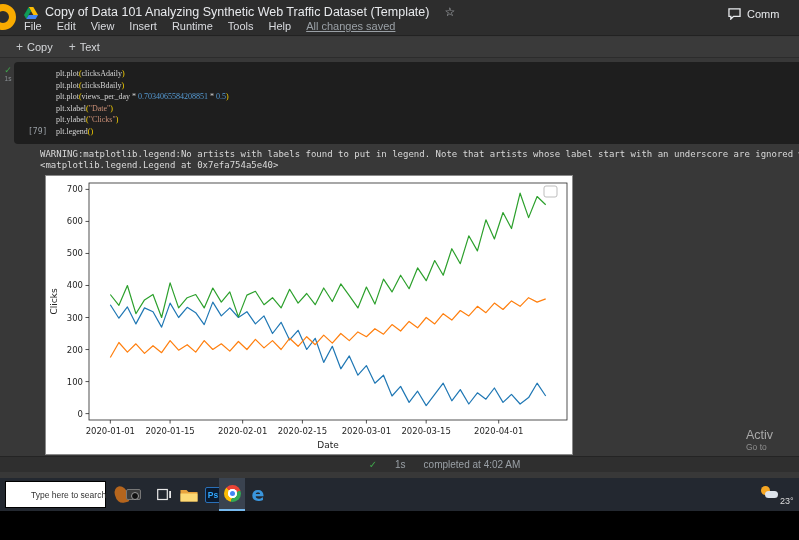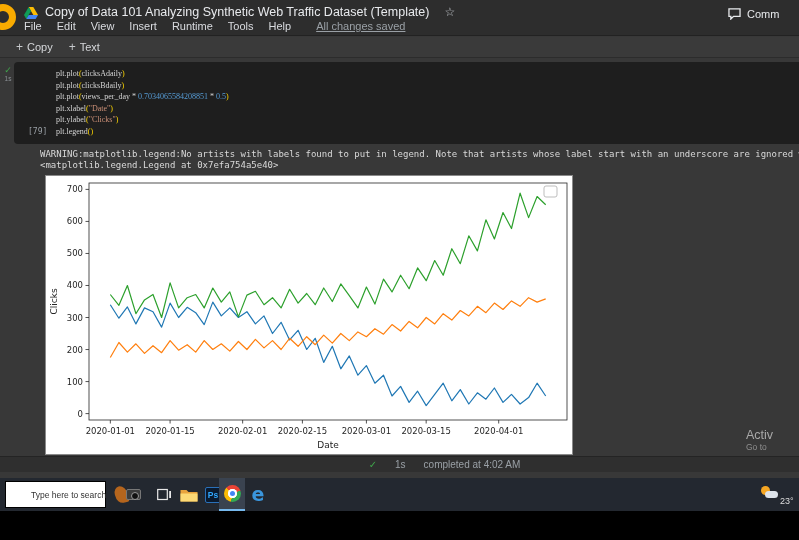--- a/index.html
+++ b/index.html
@@ -8,21 +8,21 @@
   .screen{position:relative;width:799px;height:540px;background:#383838;overflow:hidden}
 
   
   .header{position:absolute;left:0;top:0;width:799px;height:36px;background:#2d2d2d;border-bottom:1px solid #222}
   .logo-ring{position:absolute;left:-10px;top:4px;width:26px;height:26px;border:7px solid #f9ab00;border-radius:50%}
   .title-row{position:absolute;left:24px;top:2px;height:17px;display:flex;align-items:flex-end;gap:7px}
   .nb-title{color:#e8eaed;font-size:12.5px;white-space:nowrap}
   .star{color:#bdc1c6;font-size:12px;margin-left:8px}
   .menu-row{position:absolute;left:24px;top:20px;height:14px;display:flex;gap:15px}
   .menu-item{color:#dadce0;font-size:11px;cursor:default}
-  .changes-saved{color:#9aa0a6;font-size:11px;text-decoration:underline;margin-left:10px}
+  .changes-saved{color:#9aa0a6;font-size:11px;text-decoration:underline;}
   .comment-btn{position:absolute;left:728px;top:8px;width:71px;display:flex;align-items:center;gap:6px;overflow:hidden}
   .comment-btn span{color:#e8eaed;font-size:11px;white-space:nowrap}
 
   
   .toolbar{position:absolute;left:0;top:37px;width:799px;height:21px;background:#3a3a3a;border-bottom:1px solid #2c2c2c;display:flex;align-items:center;padding-left:16px;gap:16px}
   .tb-btn{color:#d5d7da;font-size:11px;display:flex;align-items:center;gap:4px}
   .tb-btn .plus{font-size:12px;color:#c6c9cc}
 
   
   .gutter{position:absolute;left:2px;top:66px;width:12px;text-align:center}

